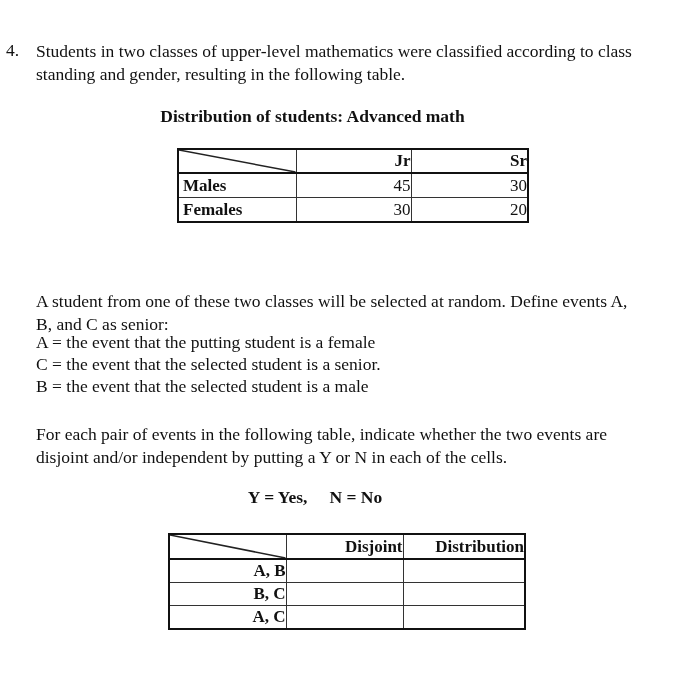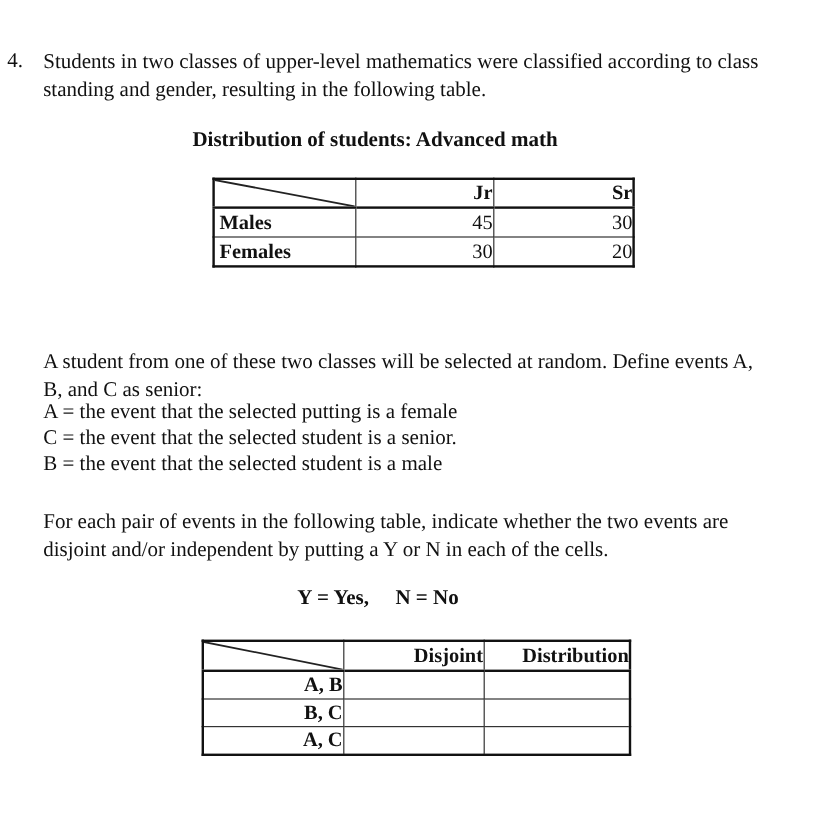--- a/index.html
+++ b/index.html
@@ -106,21 +106,21 @@
   </tr>
 </tbody>
   </table>
 
 <div class="abs para p2">
   <div>A student from one of these two classes will be selected at random. Define events A,</div>
   <div>B, and C as senior:</div>
 </div>
 
 <div class="abs para defs">
-  <div>A = the event that the selected putting is a female</div>
+  <div>A = the event that the putting student is a female</div>
   <div>C = the event that the selected student is a senior.</div>
   <div>B = the event that the selected student is a male</div>
 </div>
 
 <div class="abs para p3">
   <div>For each pair of events in the following table, indicate whether the two events are</div>
   <div>disjoint and/or independent by putting a Y or N  in each of the cells.</div>
 </div>
 
 <div class="abs legend">

